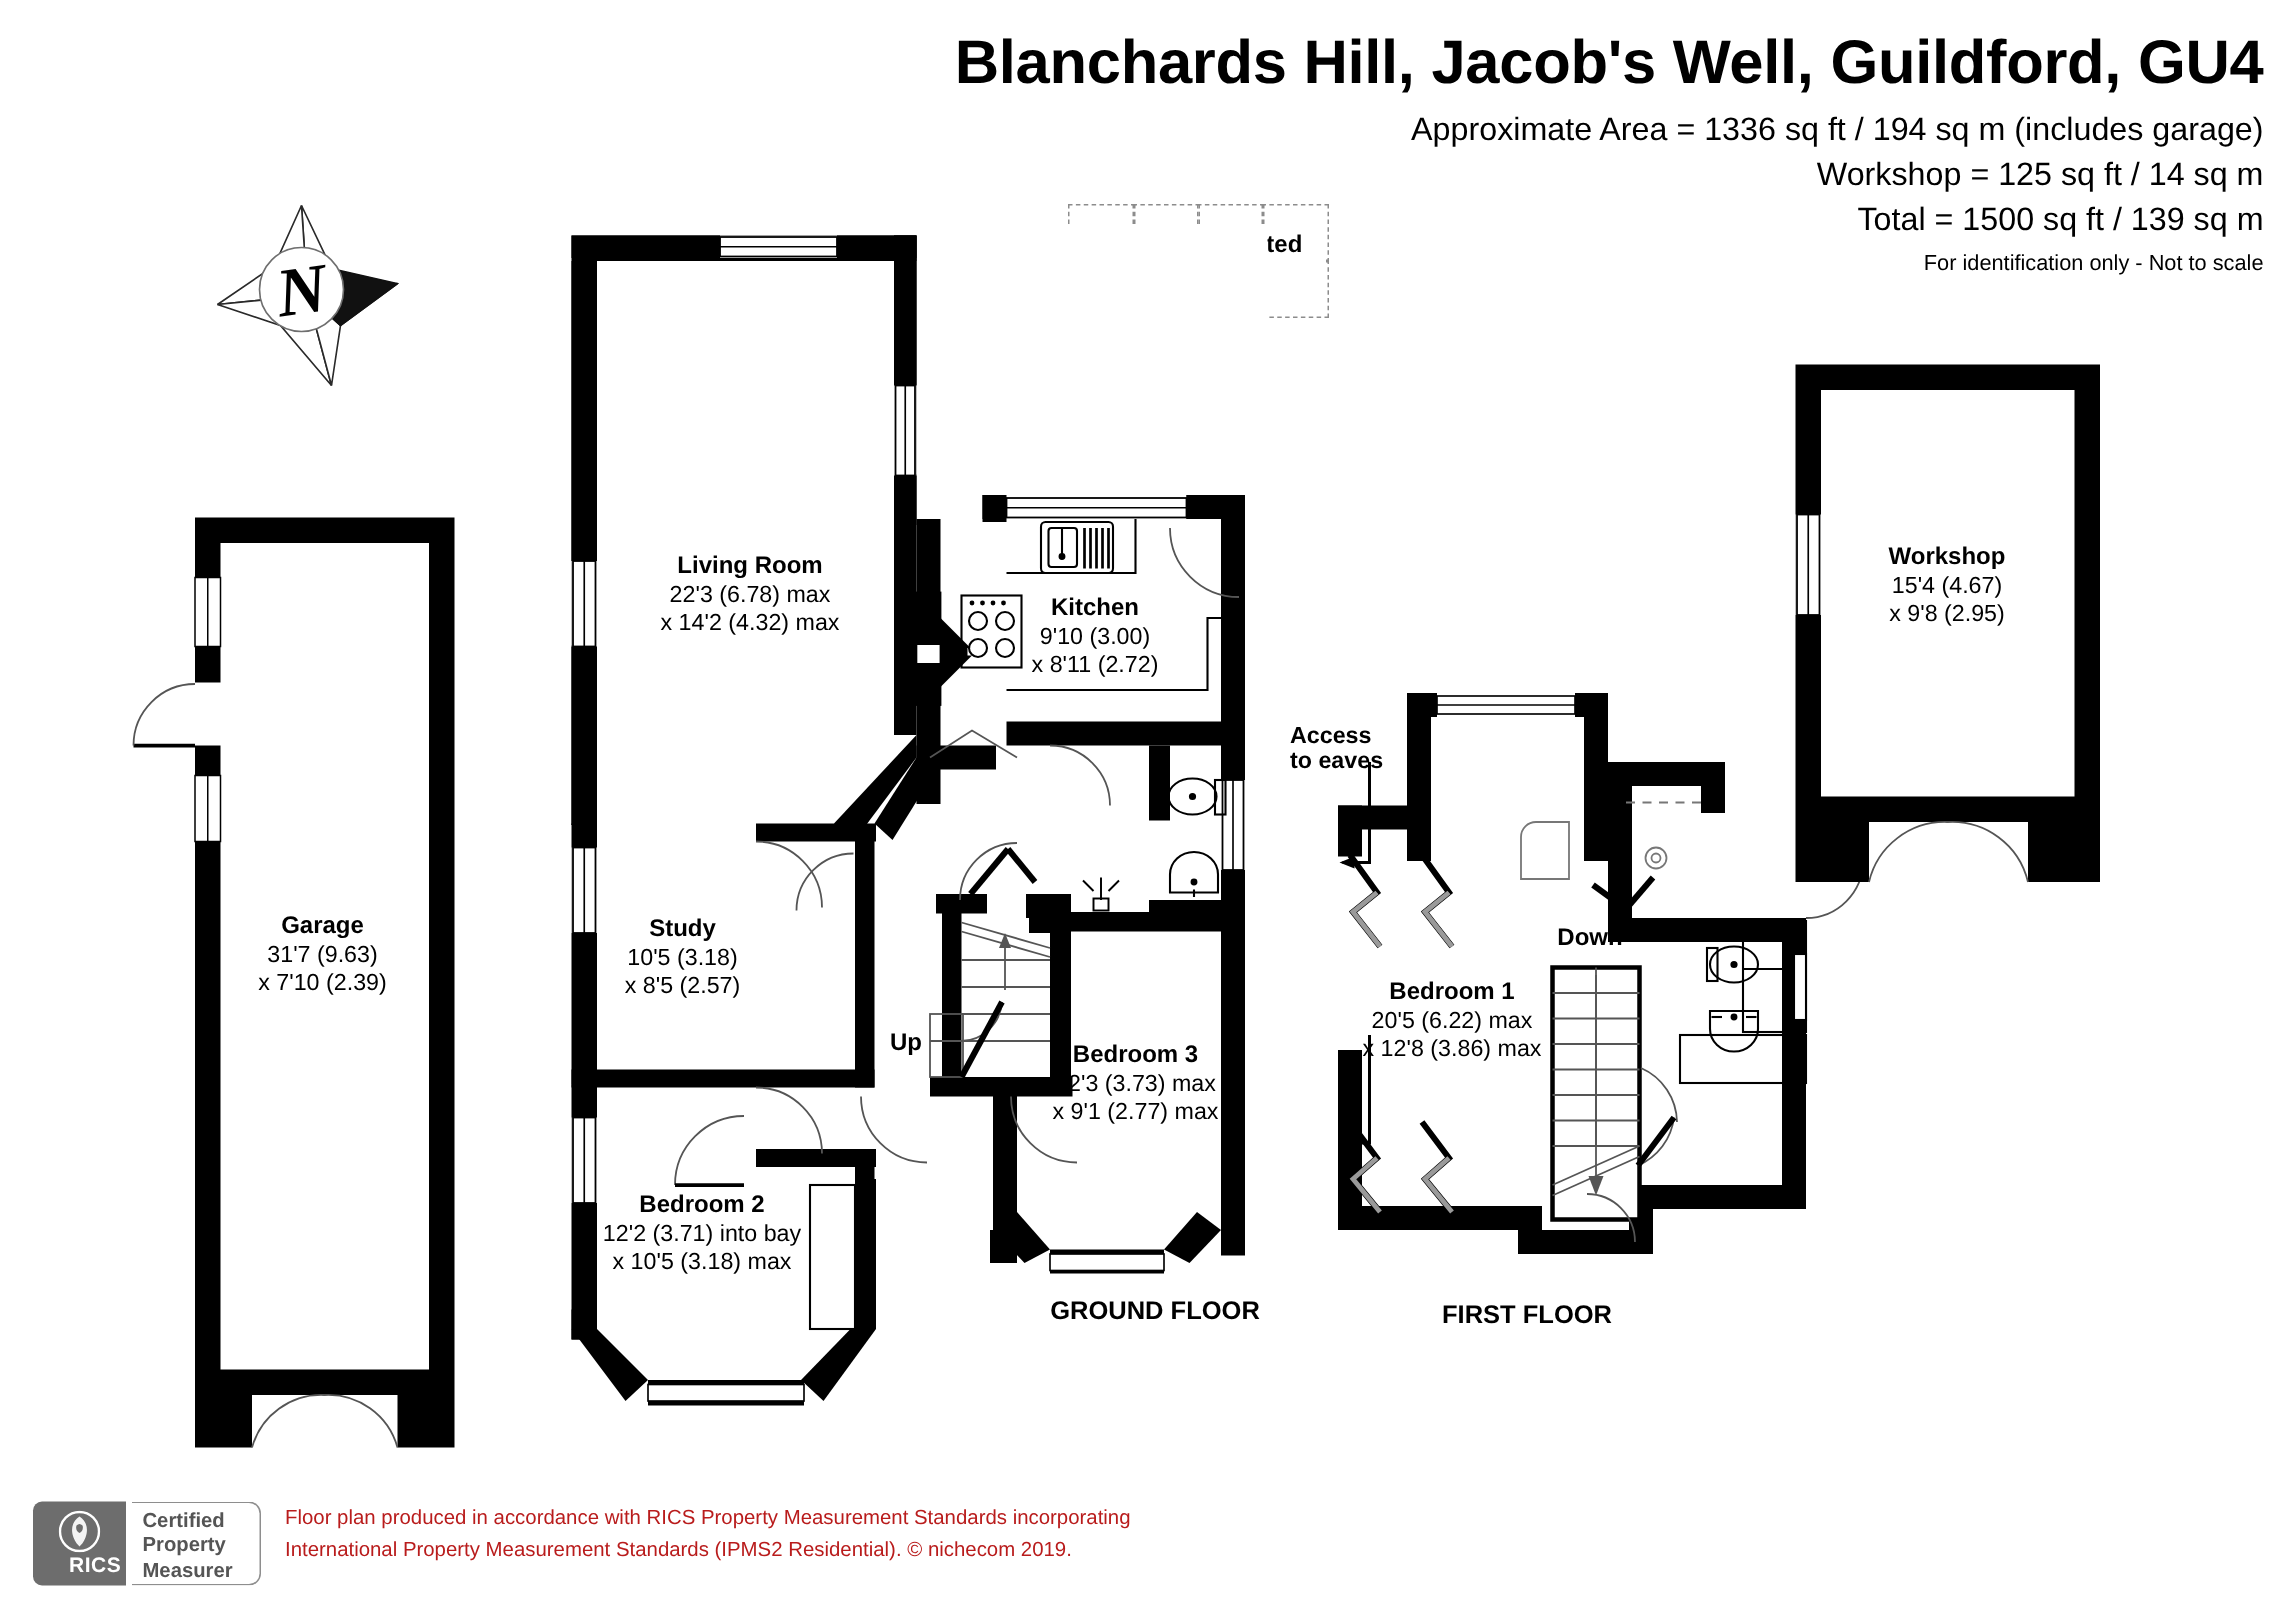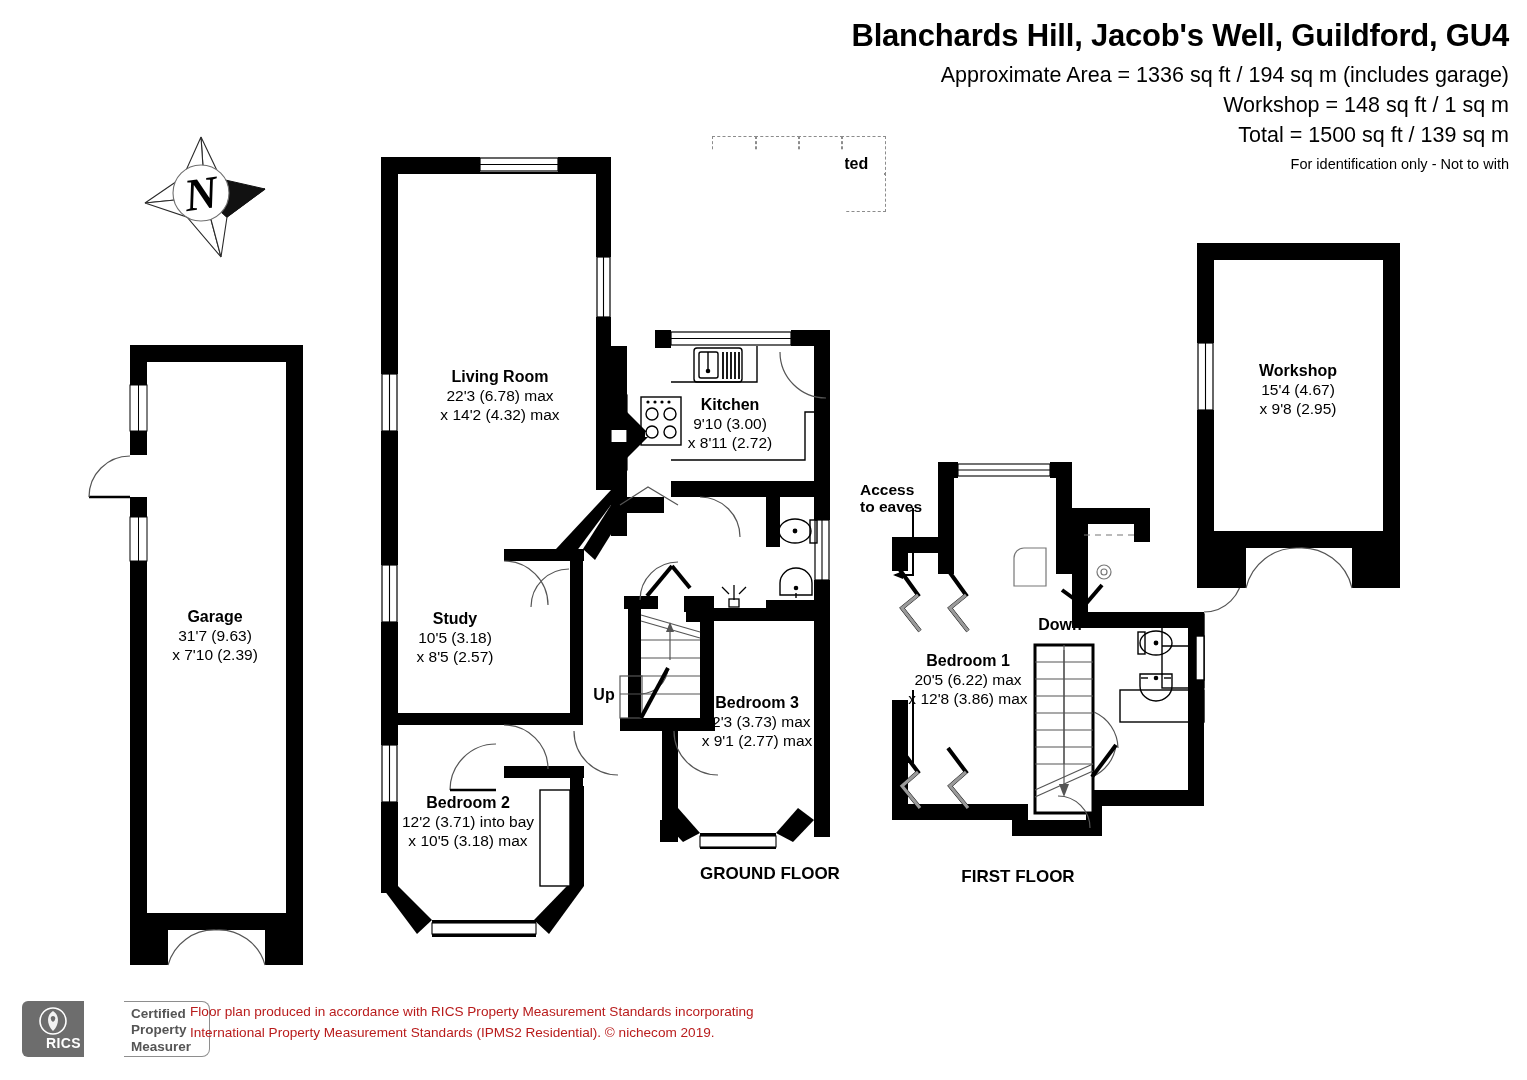--- a/index.html
+++ b/index.html
@@ -1,21 +1,21 @@
 <!DOCTYPE html>
 <html><head>
 <meta charset="utf-8">
 <style>
   html,body{margin:0;padding:0;background:#fff;}
   body{width:1527px;height:1080px;position:relative;overflow:hidden;
        font-family:"Liberation Sans",sans-serif;color:#000;}
 
   
   #header{position:absolute;right:18px;top:18px;text-align:right;}
-  #plan-title{font-size:31px;font-weight:bold;letter-spacing:-0.2px;line-height:1.15;}
+  #plan-title{font-size:41px;font-weight:bold;letter-spacing:-0.2px;line-height:1.15;}
   .area-line{font-size:21.5px;line-height:1.30;margin-top:2px;}
   #area-lines{margin-top:8px;}
   #disclaimer{font-size:14.5px;margin-top:7px;}
 
   
   #rhh{position:absolute;left:712px;top:136px;width:172px;height:74px;}
   #rhh .cellgrid{position:absolute;inset:0;}
   #rhh .cellgrid div{position:absolute;border:1px dashed #8c8c8c;}
   #rhh-label{position:absolute;left:0;right:0;top:16px;text-align:center;
       font-size:16px;font-weight:bold;line-height:1.25;background:#fff;
@@ -31,35 +31,35 @@
   #footer{position:absolute;left:22px;top:999px;width:740px;height:62px;}
   #rics-badge{position:absolute;left:0;top:2px;width:152px;height:56px;}
   #rics-sq{position:absolute;left:0;top:0;width:62px;height:56px;background:#6d6d6d;
       border-radius:6px 0 0 6px;}
   #rics-word{position:absolute;left:3px;top:34px;width:56px;text-align:right;
       color:#fff;font-size:14px;font-weight:bold;letter-spacing:0.4px;}
   #rics-lion{position:absolute;left:17px;top:6px;width:28px;height:28px;}
   #rics-text{position:absolute;left:66px;top:0;width:86px;height:56px;
       border:1px solid #8e8e8e;border-left:none;border-radius:0 8px 8px 0;
       box-sizing:border-box;padding:4px 0 0 7px;color:#555;font-size:13.5px;
-      font-weight:bold;line-height:1.22;margin-left:36px;}
+      font-weight:bold;line-height:1.22;}
   #footer-text{position:absolute;left:168px;top:3px;color:#b91c1c;font-size:13.6px;
       line-height:1.52;}
 </style>
 </head>
 <body>
 
 <div id="header">
   <div id="plan-title">Blanchards Hill, Jacob's Well, Guildford, GU4</div>
   <div id="area-lines">
     <div class="area-line">Approximate Area = 1336 sq ft / 194 sq m (includes garage)</div>
-    <div class="area-line">Workshop = 148 sq ft / 1 sq m</div>
+    <div class="area-line">Workshop = 125 sq ft / 14 sq m</div>
     <div class="area-line">Total = 1500 sq ft / 139 sq m</div>
   </div>
-  <div id="disclaimer">For identification only - Not to with</div>
+  <div id="disclaimer">For identification only - Not to scale</div>
 </div>
 
 <div id="rhh">
   <div class="cellgrid">
     <div style="left:0;top:0;width:43px;height:37px;"></div>
     <div style="left:43px;top:0;width:43px;height:37px;"></div>
     <div style="left:86px;top:0;width:43px;height:37px;"></div>
     <div style="left:129px;top:0;width:43px;height:37px;"></div>
     <div style="left:0;top:37px;width:43px;height:37px;"></div>
     <div style="left:43px;top:37px;width:43px;height:37px;"></div>

